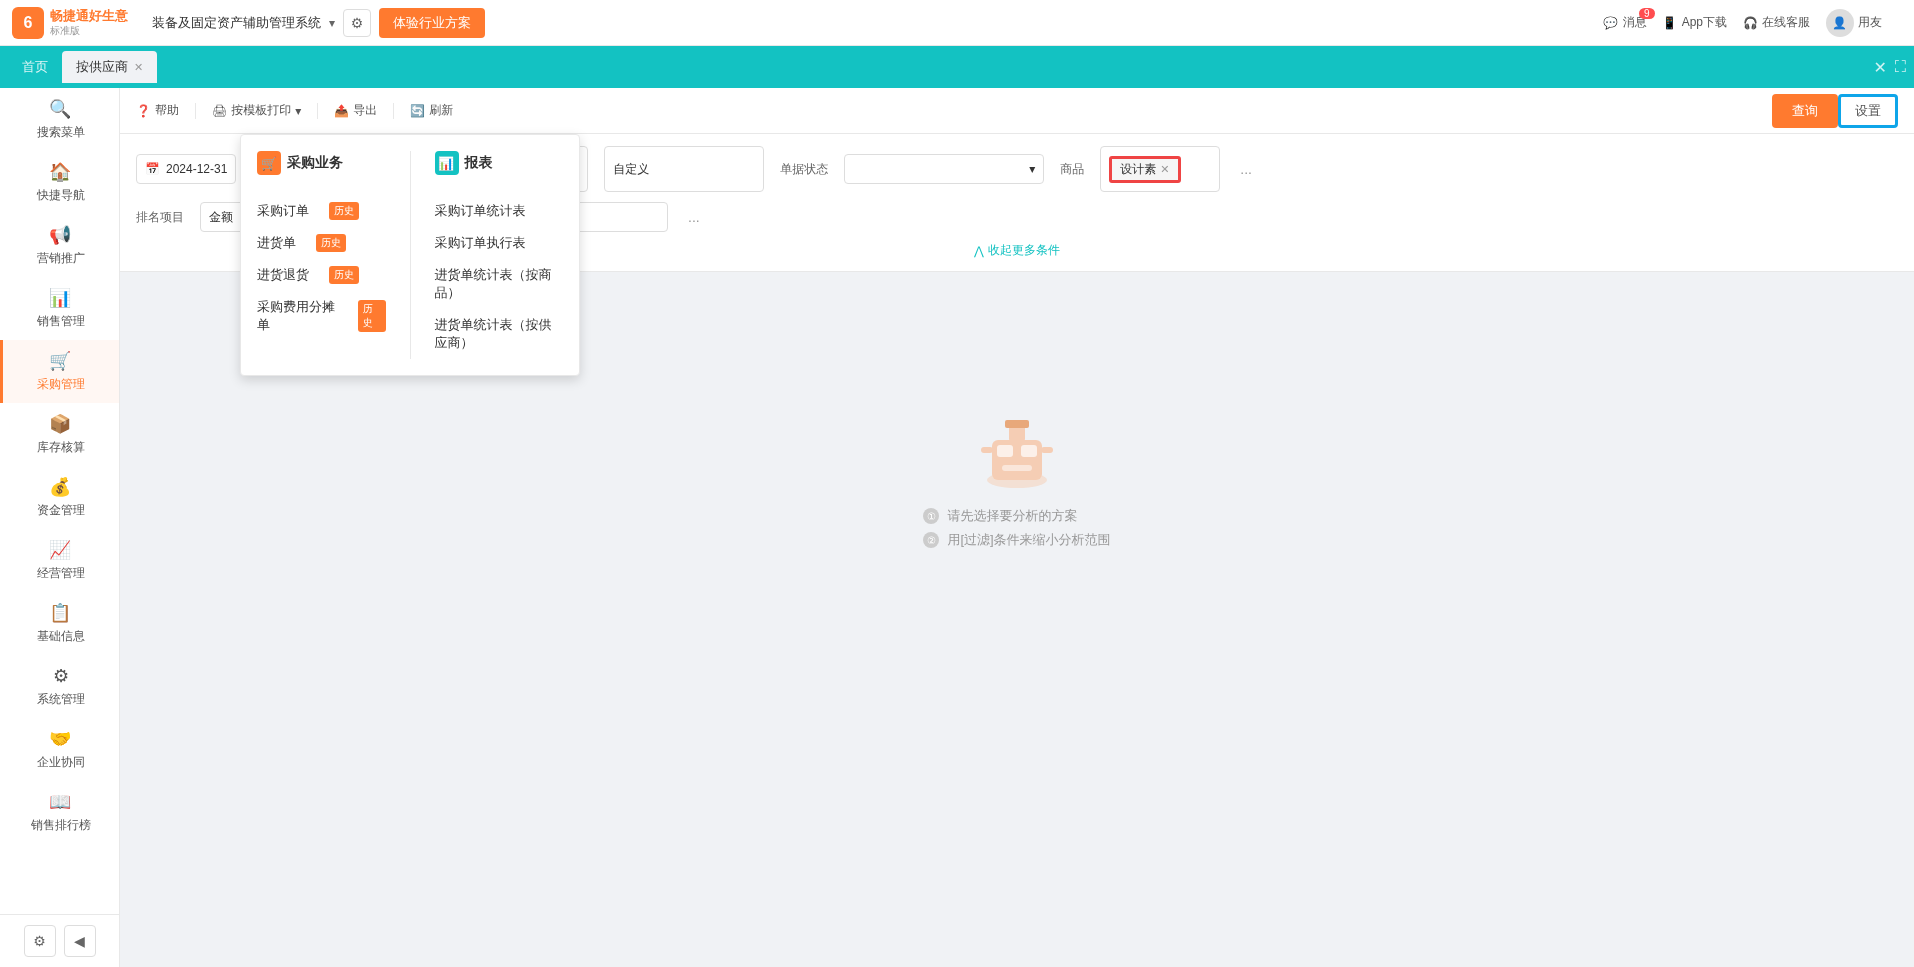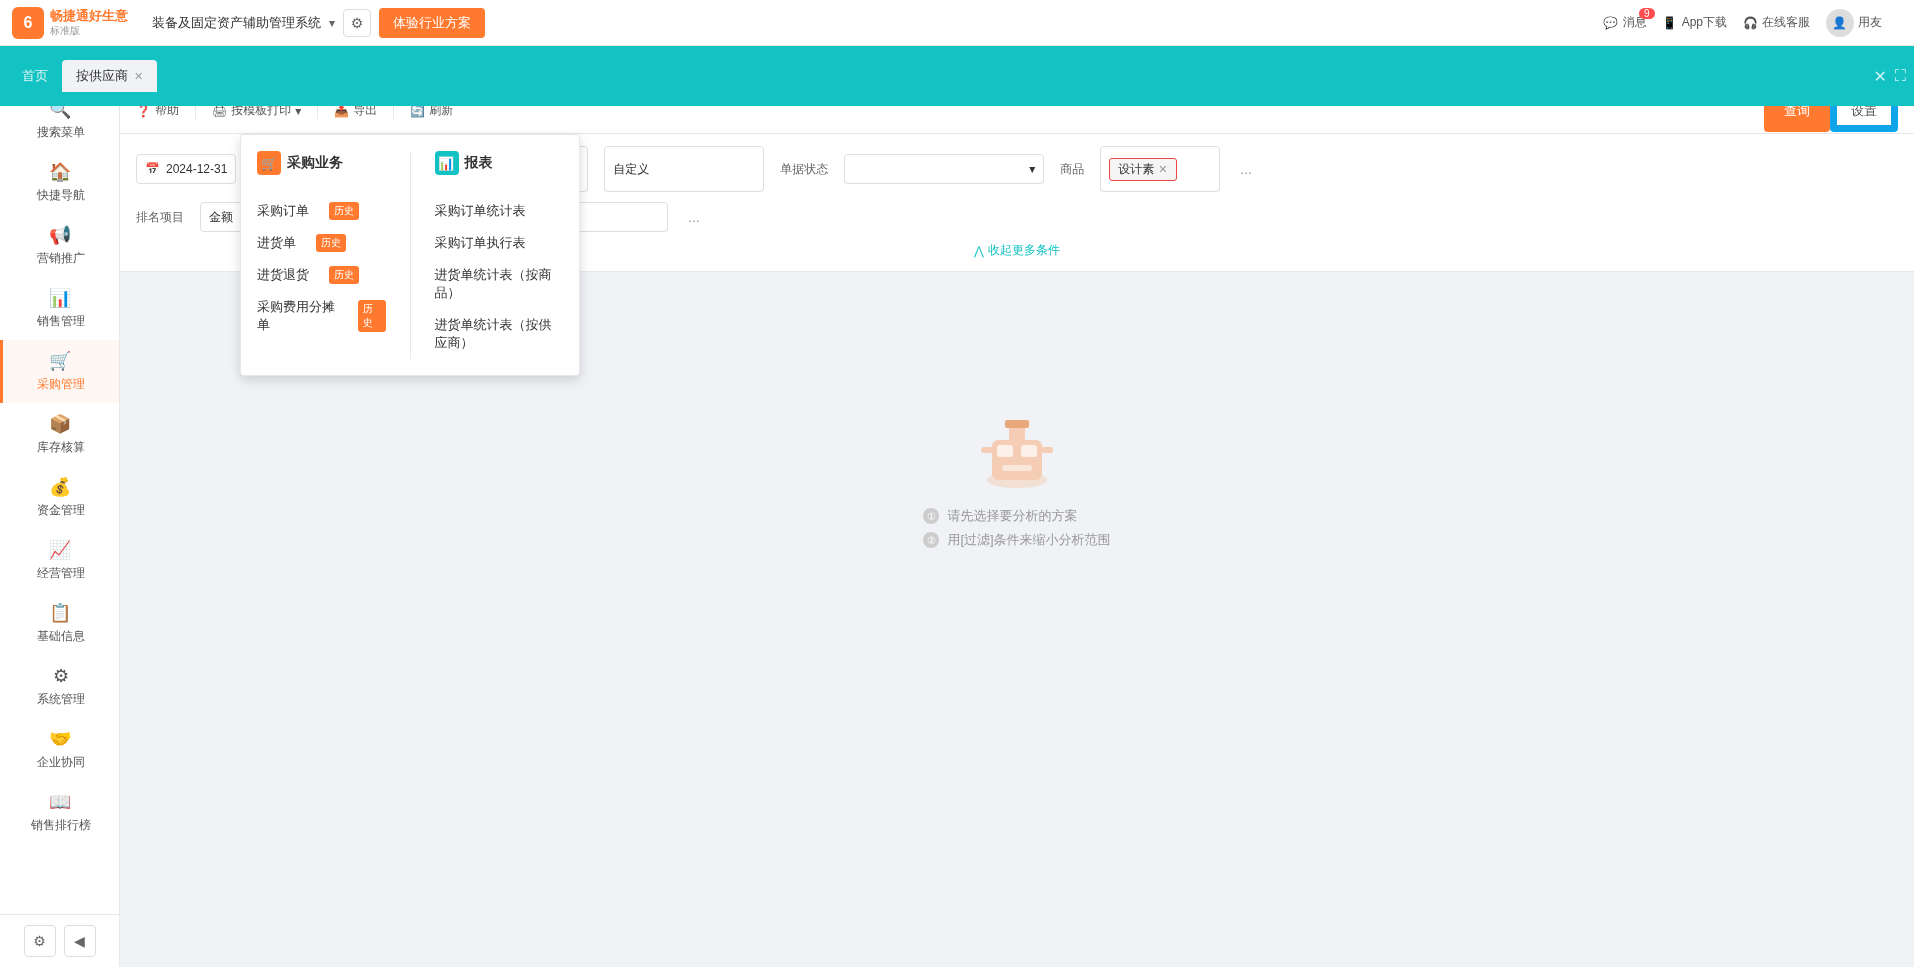--- a/index.html
+++ b/index.html
@@ -106,21 +106,21 @@
       width: 28px; height: 28px;
       border-radius: 50%;
       background: #ddd;
       display: flex; align-items: center; justify-content: center;
       font-size: 12px;
       color: #888;
     }
 
     
     .tab-bar {
-      height: 60px;
+      height: 42px;
       background: #13c2c2;
       display: flex;
       align-items: center;
       padding: 5px 8px;
       position: fixed;
       top: 46px; left: 0; right: 0;
       z-index: 99;
     }
     .tab-item {
       height: 32px;
@@ -242,21 +242,21 @@
       color: white;
       border: none;
       border-radius: 4px;
       padding: 6px 20px;
       cursor: pointer;
       font-size: 13px;
     }
     .setting-btn {
       background: #fff;
       color: #555;
-      border: 7px solid #0ea5e9;
+      border: 3px solid #0ea5e9;
       border-radius: 4px;
       padding: 5px 14px;
       cursor: pointer;
       font-size: 13px;
     }
     .toolbar-right { margin-left: auto; display: flex; gap: 0; }
 
     
     .filter-area {
       background: #fff;
@@ -286,21 +286,21 @@
       min-width: 160px;
       display: flex;
       align-items: center;
       gap: 4px;
       cursor: pointer;
     }
     .filter-tag {
       display: inline-flex;
       align-items: center;
       background: #f5f5f5;
-      border: 1px solid #ef4444;
+      border: 3px solid #ef4444;
       border-radius: 3px;
       padding: 2px 8px;
       font-size: 12px;
       gap: 4px;
     }
     .filter-tag .close-x {
       cursor: pointer;
       color: #999;
       font-size: 11px;
     }

